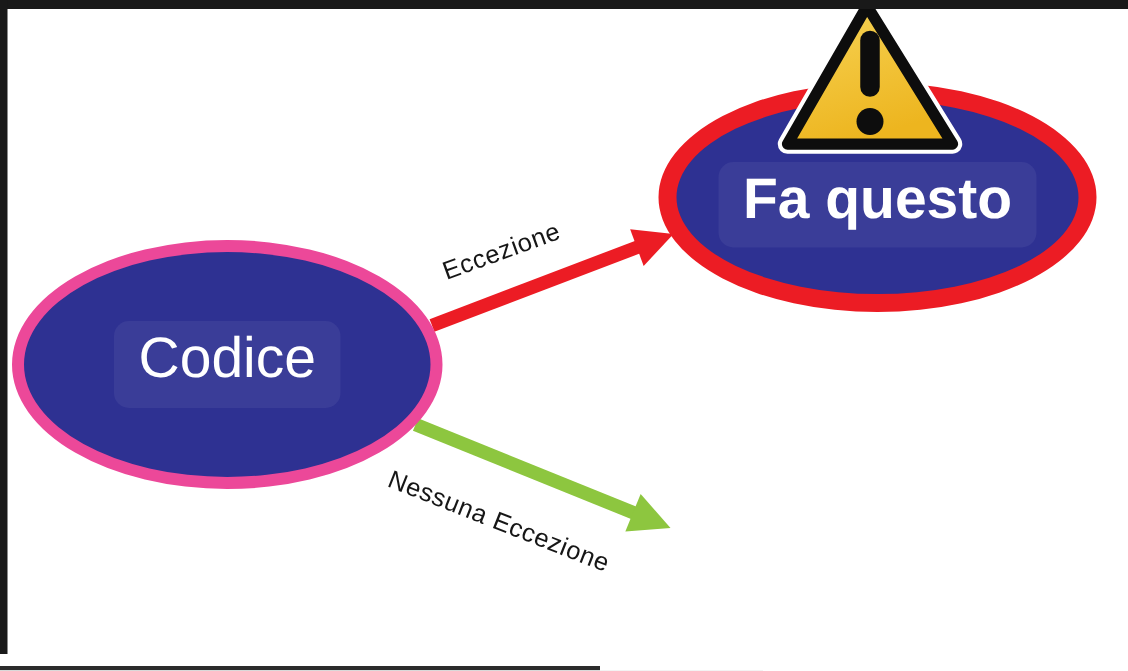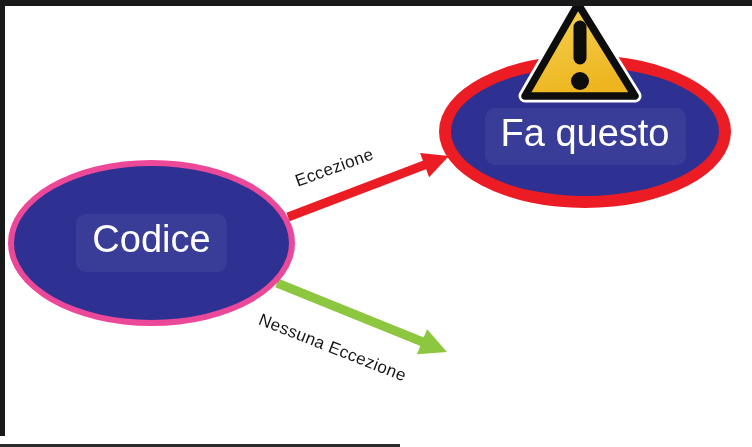--- a/index.html
+++ b/index.html
@@ -11,28 +11,28 @@
   .frame-top{position:absolute;left:0;top:0;width:752px;height:6px;background:#191919;z-index:50;}
   .frame-left{position:absolute;left:0;top:0;width:5px;height:436px;background:#191919;z-index:50;}
   .frame-bottom{position:absolute;left:0;top:444px;width:400px;height:3px;background:#2b2b2b;z-index:50;}
 
   
   .node{
     position:absolute;border-radius:50%;background:#2E3192;
     display:flex;align-items:center;justify-content:center;
     box-sizing:border-box;z-index:10;
   }
-  .node-codice{left:8px;top:160px;width:287px;height:166px;border:6px solid #ec4899;}
+  .node-codice{left:8px;top:160px;width:287px;height:166px;border:8px solid #ec4899;}
   .node-fa-questo{left:439px;top:55px;width:292px;height:153px;border:12px solid #EC1C24;}
   .node-fa-quello{left:443px;top:261px;width:286px;height:164px;border:14px solid #8DC63F;}
   .node-label{
     color:#ffffff;font-size:38px;line-height:1.15;white-space:nowrap;
     background:rgba(255,255,255,0.06);border-radius:10px;padding:4px 16px 10px;
   }
-  .node-fa-questo .node-label{margin-top:10px;}
+  .node-fa-questo .node-label{margin-top:10px;font-weight:bold;}
 
   
   .arrows{position:absolute;left:0;top:0;z-index:5;}
 
   
   .edge-label{
     position:absolute;color:#161616;font-size:17px;white-space:nowrap;
     letter-spacing:0.4px;z-index:30;
   }
   .edge-label-eccezione{left:296px;top:172px;transform:rotate(-20deg);transform-origin:left center;}

